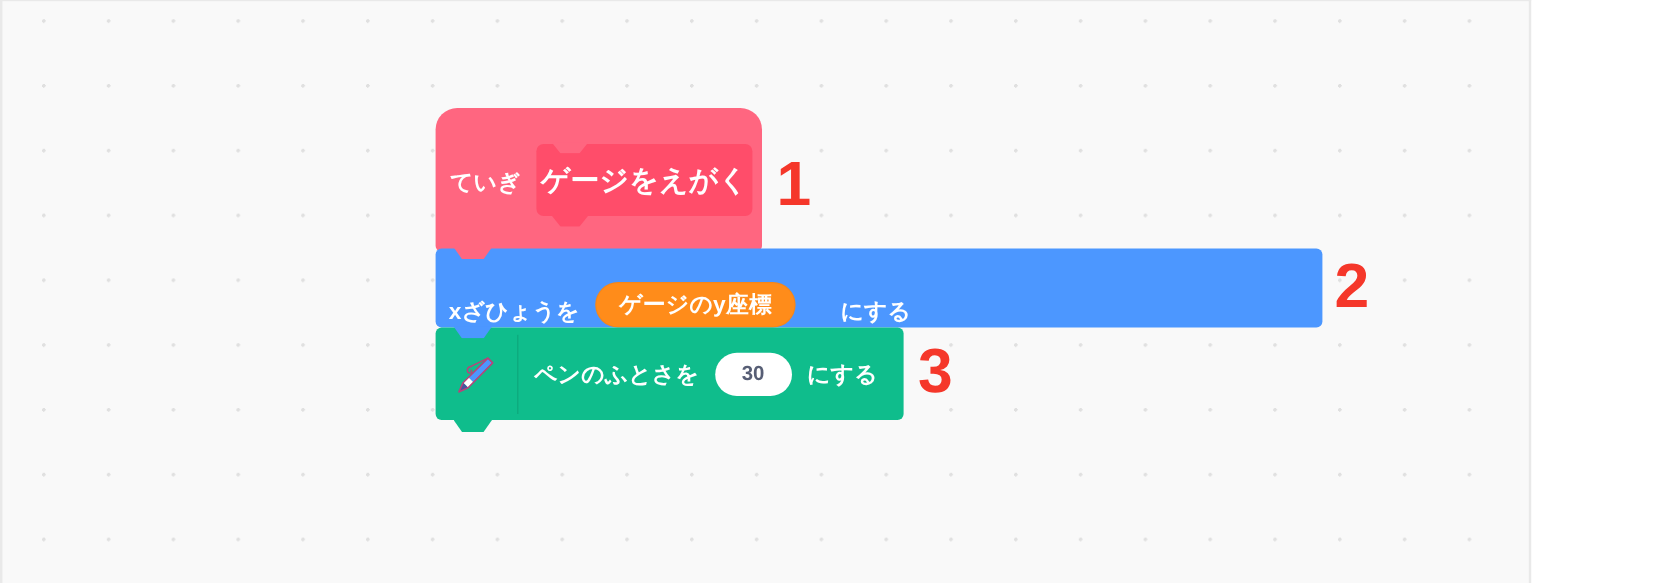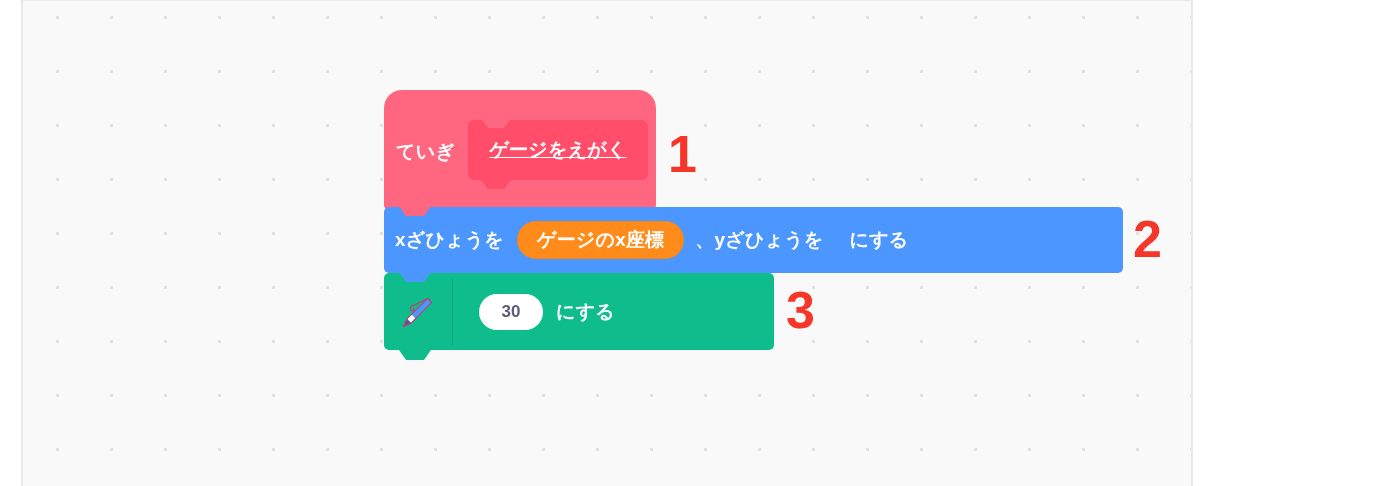--- a/index.html
+++ b/index.html
@@ -11,33 +11,32 @@
     width: 1380px;
     height: 486px;
     background: #ffffff;
     font-family: "Liberation Sans", "DejaVu Sans", sans-serif;
     overflow: hidden;
   }
 
   
   #workspace {
     position: relative;
-    width: 1172px;
+    width: 1276px;
     height: 486px;
     box-sizing: border-box;
     background-color: #f9f9f9;
     background-image:
       radial-gradient(circle at 1.5px 1.5px, #e0e0e0 1.4px, transparent 1.6px);
     background-size: 54px 54px;
     background-position: 33px 15px;
     border-left: 2px solid #e9e9e9;
     border-top: 1px solid #e9e9e9;
     border-right: 2px solid #e9e9e9;
     overflow: hidden;
-    margin-left: 21px;
   }
 
   
   .blk-text {
     font-family: "Liberation Sans", "DejaVu Sans", sans-serif;
     font-weight: bold;
     font-size: 19px;
     color: #ffffff;
     white-space: nowrap;
     letter-spacing: 0.2px;
@@ -108,22 +107,21 @@
   }
   #proto-label {
     position: absolute;
     left: 0;
     top: 0;
     width: 180px;
     height: 60px;
     display: flex;
     align-items: center;
     justify-content: center;
-    font-size: 19px;
-    text-decoration: underline;
+    font-size: 24px;
   }
 
   
   #motion-block {
     position: absolute;
     left: 361px;
     top: 206px;
     width: 739px;
     height: 66px;
   }
@@ -148,21 +146,21 @@
     top: 66px;
     width: 32px;
     height: 10px;
     background: #4c97ff;
     clip-path: polygon(0 0, 100% 0, 78% 100%, 22% 100%);
   }
   #motion-row {
     position: absolute;
     inset: 0;
     display: flex;
-    align-items: center;
+    align-items: flex-end;
     padding-left: 11px;
     gap: 0;
   }
   .gap-s { width: 11px; flex: 0 0 auto; }
   .gap-m { width: 13px; flex: 0 0 auto; }
 
   
   .reporter {
     background: #ff8c1a;
     border-radius: 999px;
@@ -279,23 +277,22 @@
   <div id="step-1" class="step-num">1</div>
 
   <div id="motion-block">
     <div id="motion-body"></div>
     <div id="motion-top-notch"></div>
     <div id="motion-bottom-notch"></div>
 
     <div id="motion-row">
       <span class="blk-text">xざひょうを</span>
       <span class="gap-m"></span>
-      <span class="reporter blk-text">ゲージのx座標</span>
+      <span class="reporter blk-text">ゲージのy座標</span>
       <span class="gap-s"></span>
-      <span class="blk-text">、yざひょうを</span>
       <span class="gap-m"></span>
       <span class="gap-m"></span>
       <span class="blk-text">にする</span>
     </div>
   </div>
 
   <div id="step-2" class="step-num">2</div>
 
   <div id="pen-block">
     <div id="pen-body"></div>
@@ -313,20 +310,21 @@
 
         <path d="M33.6 10.4 L37.6 14.4 L17.1 35.1 L9.4 38.6 L12.9 30.9 Z" fill="none" stroke="#b8437a" stroke-width="1.3" stroke-linejoin="round" stroke-linecap="round"></path>
 
         <path d="M19.5 17.5 q-3.5 0.5 -3.0 3.5 q0.4 2.3 2.6 1.6 q1.6 -0.6 0.6 -2.1" fill="none" stroke="#b8437a" stroke-width="1.3" stroke-linecap="round"></path>
         <path d="M19.6 17.4 L33.5 10.5" fill="none" stroke="#b8437a" stroke-width="1.2" stroke-linecap="round"></path>
       </svg>
 
       <span id="pen-divider"></span>
       <span class="gap-m"></span>
 
+      <span class="blk-text">ペンのふとさを</span>
       <span class="gap-m"></span>
       <span class="num-input">30</span>
       <span class="gap-m"></span>
       <span class="blk-text">にする</span>
     </div>
   </div>
 
   <div id="step-3" class="step-num">3</div>
 
 </div>

